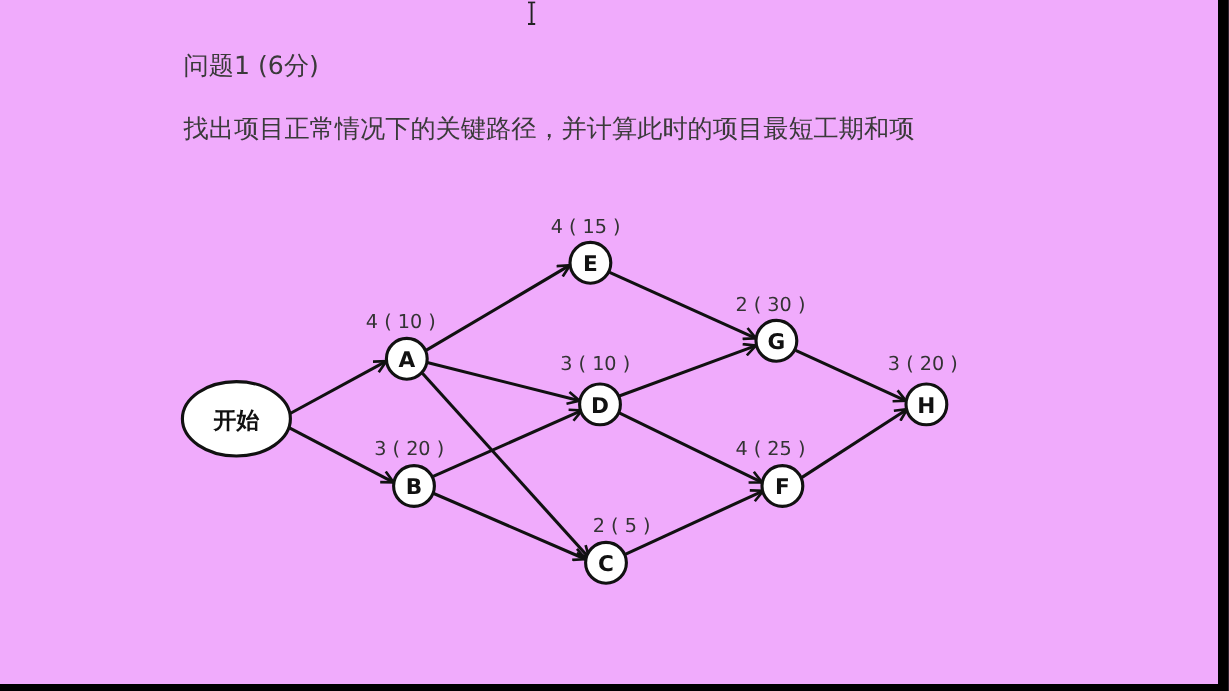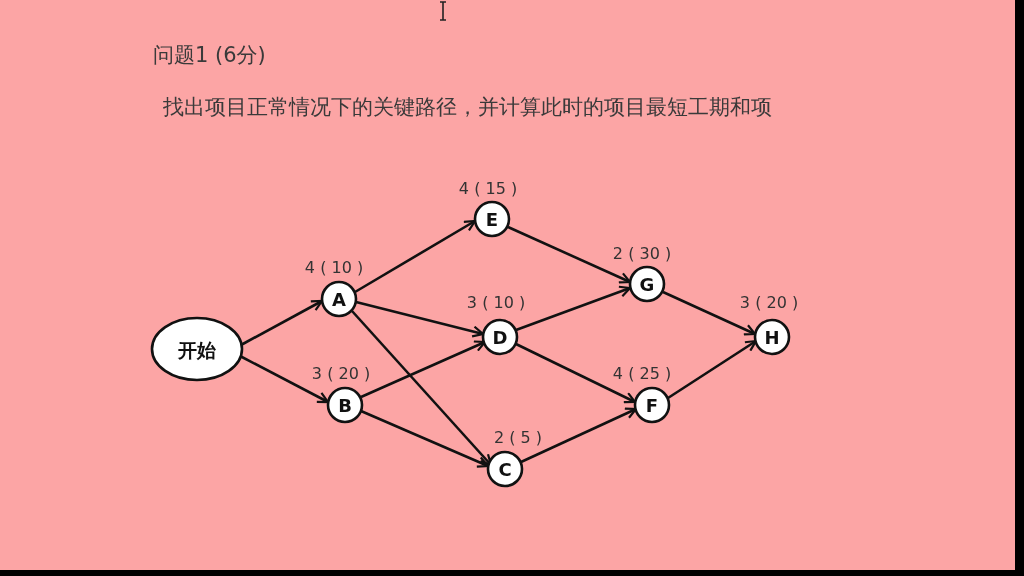--- a/index.html
+++ b/index.html
@@ -3,31 +3,31 @@
   <meta charset="utf-8">
   <style>
     html, body { margin: 0; padding: 0; }
     body {
       width: 1024px; height: 576px; overflow: hidden; position: relative;
       background: #000000;
       font-family: "DejaVu Sans", "Liberation Sans", sans-serif;
     }
     .page {
       position: absolute; left: 0; top: 0; width: 1015px; height: 570px;
-      background: #fca5a5; overflow: hidden;
+      background: #f0abfc; overflow: hidden;
     }
     .cursor {
       position: absolute; left: 437px; top: 1px; width: 12px; height: 20px;
     }
     .q-title {
       position: absolute; left: 153px; top: 40px;
       font-size: 21px; color: #3a3a3a; line-height: 30px; white-space: nowrap;
     }
     .q-body {
-      position: absolute; left: 163px; top: 85px; width: 720px;
+      position: absolute; left: 153px; top: 85px; width: 720px;
       font-size: 21px; color: #3a3a3a; line-height: 44px;
     }
     .q-body span { display: block; white-space: nowrap; }
     .diagram { position: absolute; left: 0; top: 0; }
     .diagram text { font-family: "DejaVu Sans", sans-serif; }
   </style>
 </head>
 <body>
 
 <div class="page">

